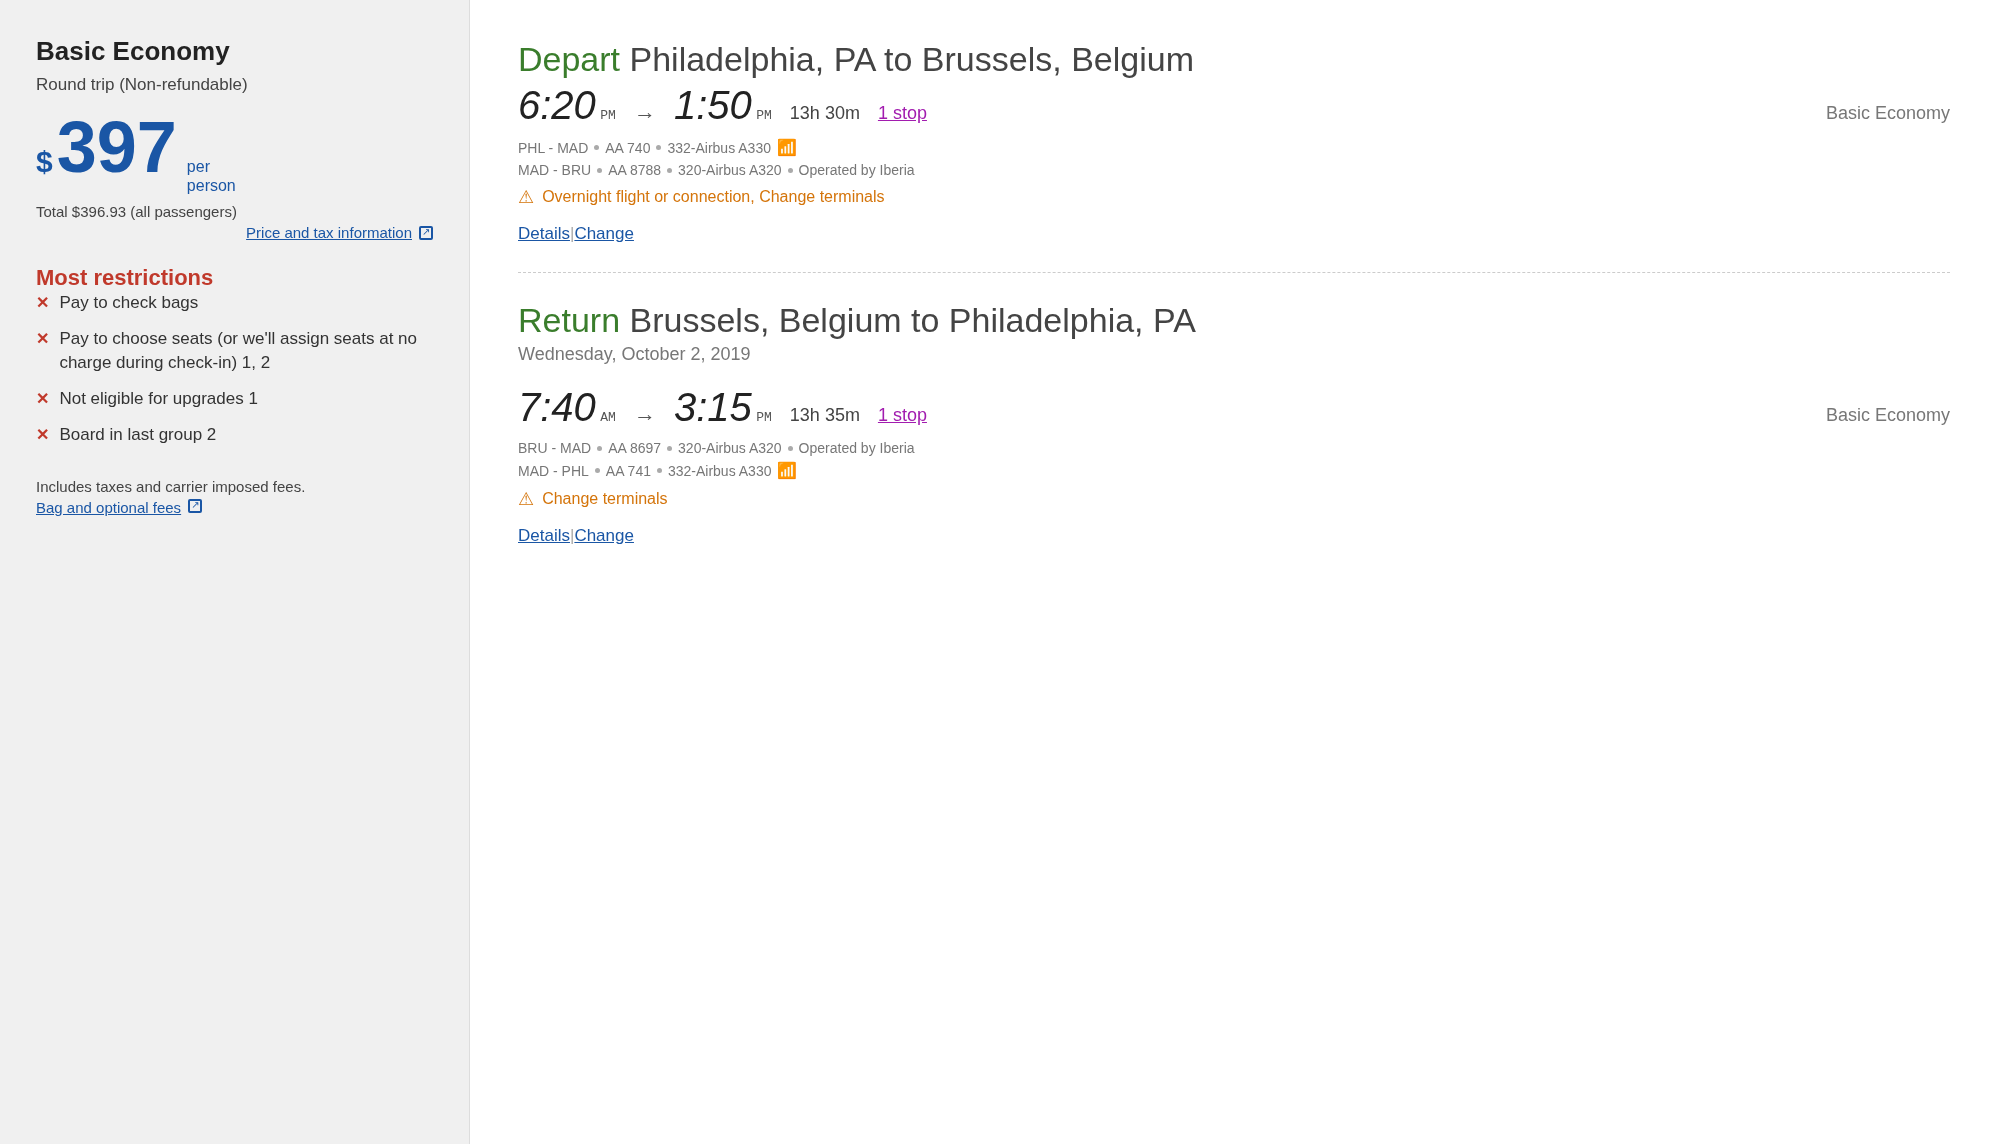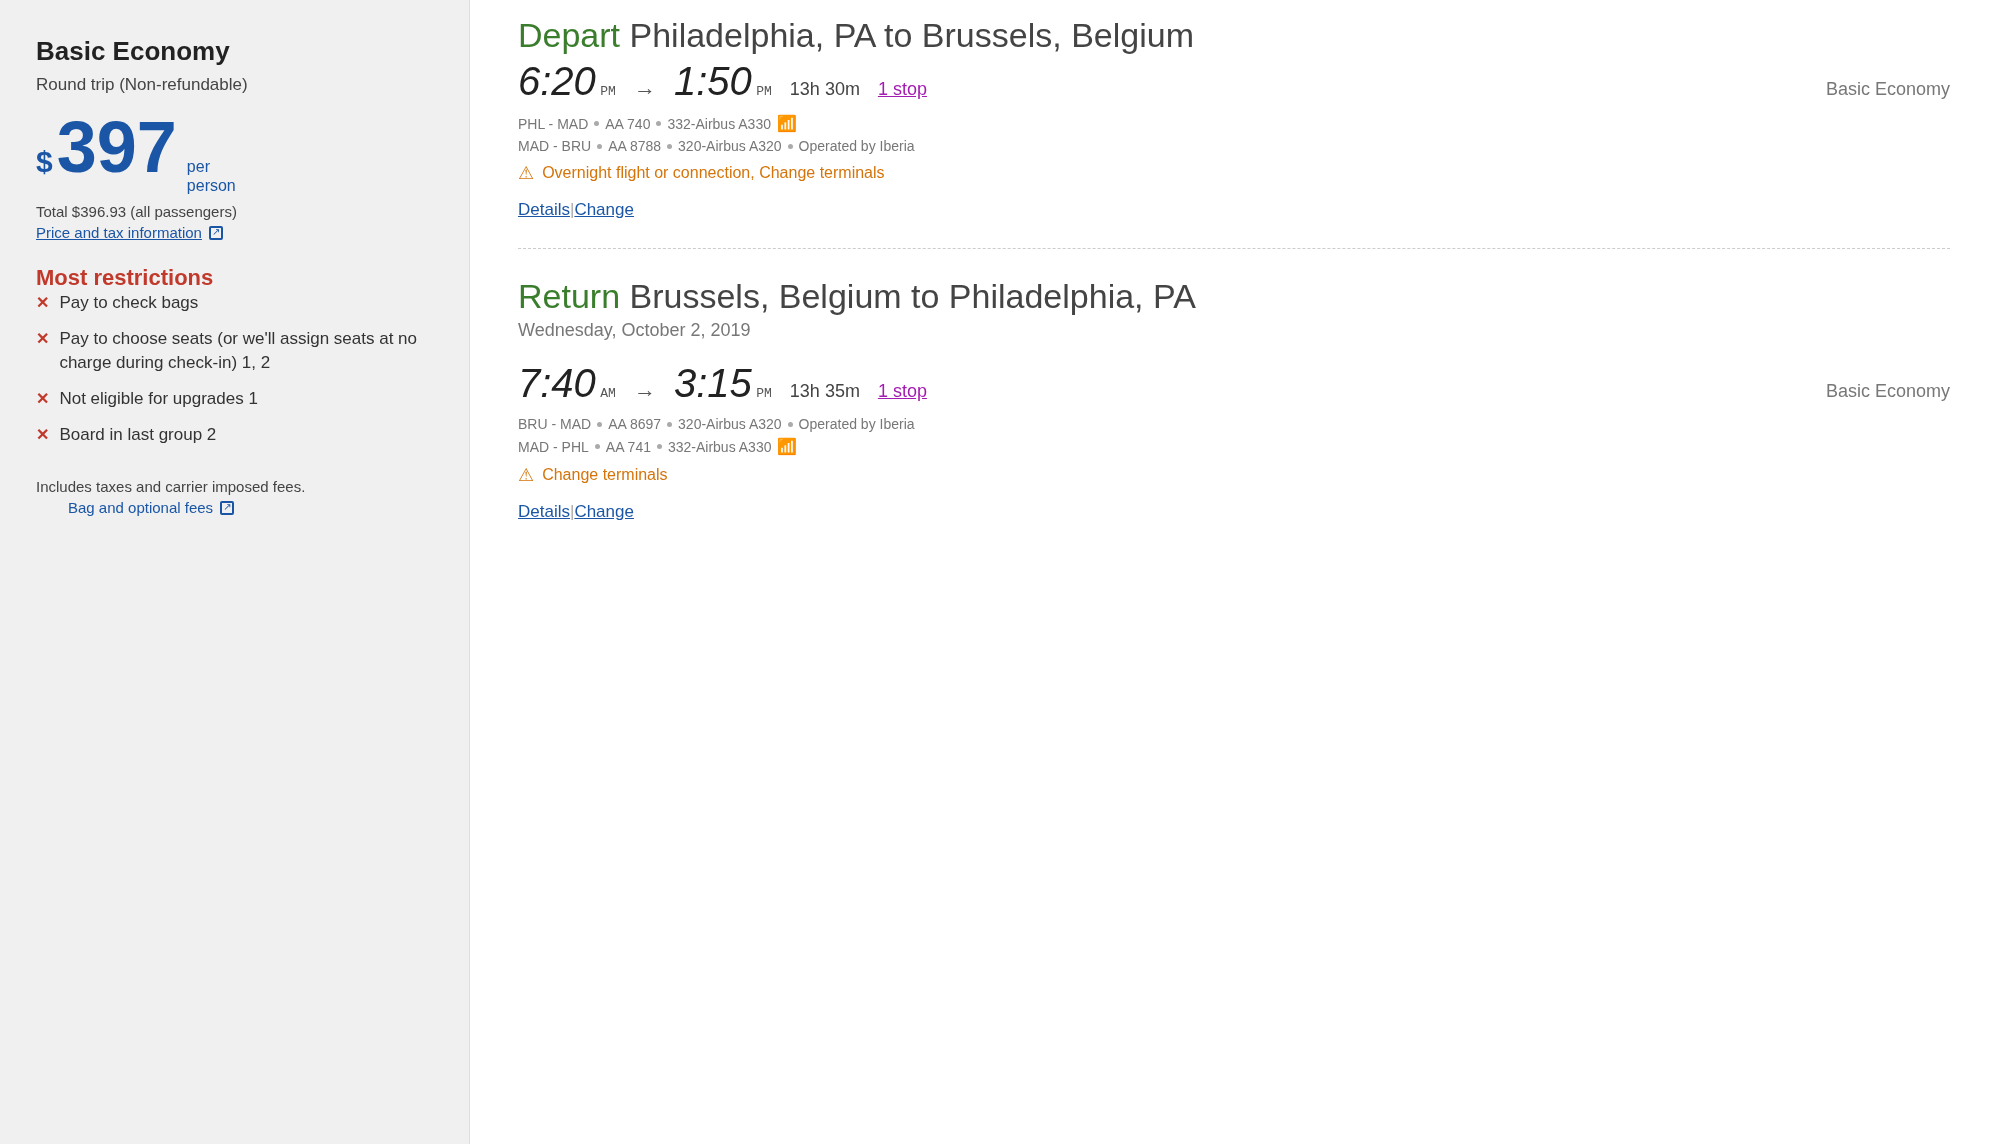--- a/index.html
+++ b/index.html
@@ -14,21 +14,21 @@
       width: 470px;
       min-width: 470px;
       background: #f0f0f0;
       padding: 36px 36px 36px 36px;
       border-right: 1px solid #ddd;
     }
 
     .right-panel {
       flex: 1;
       background: #fff;
-      padding: 16px 48px;
+      padding: 40px 48px;
     }
 
     
     .plan-title {
       font-size: 26px;
       font-weight: bold;
       color: #222;
       margin-bottom: 8px;
     }
 
@@ -73,20 +73,21 @@
 
     .price-tax-link {
       font-size: 15px;
       color: #1a56a5;
       text-decoration: underline;
       cursor: pointer;
       display: flex;
       align-items: center;
       gap: 4px;
       margin-bottom: 24px;
+      justify-content: flex-end;
     }
 
     .external-icon {
       display: inline-block;
       width: 14px;
       height: 14px;
       border: 2px solid #1a56a5;
       border-radius: 2px;
       position: relative;
       margin-left: 3px;
@@ -143,25 +144,24 @@
     .includes-text {
       font-size: 15px;
       color: #444;
       margin-top: 32px;
       margin-bottom: 4px;
     }
 
     .bag-fees-link {
       font-size: 15px;
       color: #1a56a5;
+      text-decoration: underline;
       cursor: pointer;
       display: flex;
-      align-items: center;
       gap: 4px;
-      margin-left: 32px;
     }
 
     
     .flight-section {
       margin-bottom: 8px;
     }
 
     .flight-header {
       font-size: 34px;
       margin-bottom: 4px;

